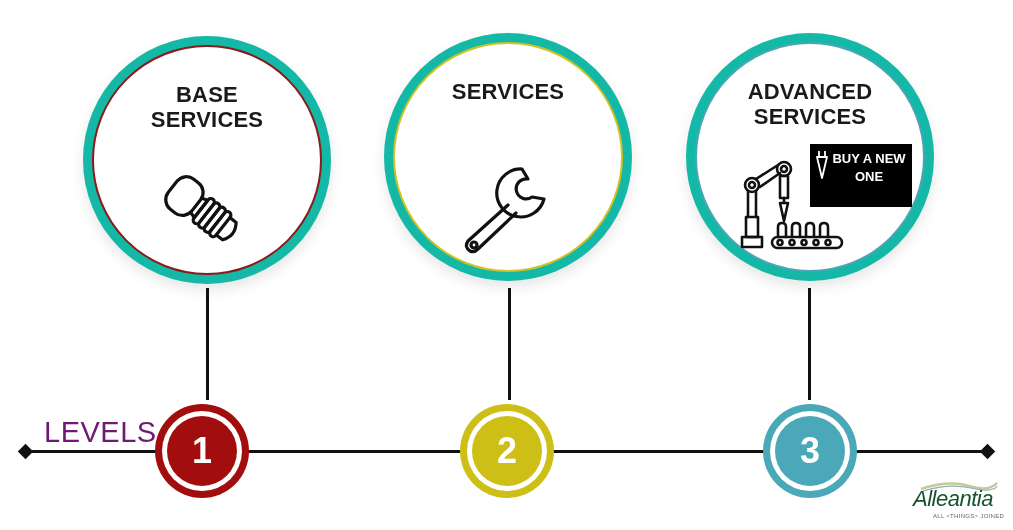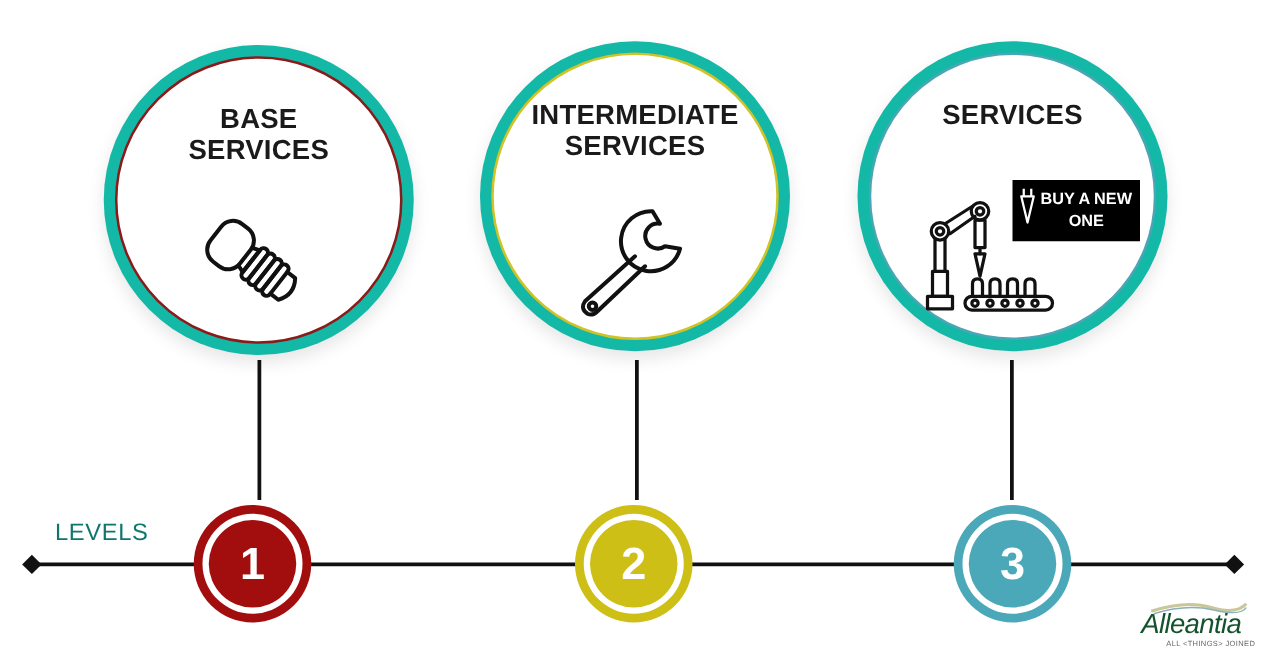--- a/index.html
+++ b/index.html
@@ -4,25 +4,25 @@
 <style>
   * { box-sizing: border-box; margin: 0; padding: 0; }
   body { width: 1013px; height: 530px; background: #ffffff; position: relative; overflow: hidden; font-family: "Liberation Sans", sans-serif; }
   .big-circle { position: absolute; width: 248px; height: 248px; border-radius: 50%; background: #14b8a6; box-shadow: 0 6px 14px rgba(0,0,0,0.10); }
   .big-ring { position: absolute; left: 9px; top: 9px; width: 230px; height: 230px; border-radius: 50%; background: #fff; border: 2px solid; }
   .title { position: absolute; left: 0; right: 0; top: 46px; text-align: center; font-weight: bold; font-size: 22px; line-height: 25px; color: #1a1a1a; letter-spacing: 0.2px; }
   .icon-wrap { position: absolute; }
   .vline { position: absolute; width: 3px; background: #111; }
   .hline { position: absolute; left: 26px; top: 450px; width: 962px; height: 3px; background: #111; }
   .diamond { position: absolute; width: 11px; height: 11px; background: #111; transform: rotate(45deg); top: 446px; }
-  .level-label { position: absolute; left: 44px; top: 416px; font-size: 19px; color: #0f766e; letter-spacing: 0.5px; }
+  .level-label { position: absolute; left: 44px; top: 416px; font-size: 29px; color: #701a75; letter-spacing: 0.5px; }
   .lvl-outer { position: absolute; width: 94px; height: 94px; border-radius: 50%; }
   .lvl-gap { position: absolute; left: 7px; top: 7px; width: 80px; height: 80px; border-radius: 50%; background: #fff; }
   .lvl-inner { position: absolute; left: 12px; top: 12px; width: 70px; height: 70px; border-radius: 50%; color: #fff; font-size: 36px; font-weight: bold; display: flex; align-items: center; justify-content: center; }
-  .buy-box { position: absolute; left: 810px; top: 144px; width: 102px; height: 49px; background: #000; color: #fff; font-size: 13px; font-weight: bold; text-align: center; line-height: 18px; padding-top: 6px; }
+  .buy-box { position: absolute; left: 810px; top: 144px; width: 102px; height: 63px; background: #000; color: #fff; font-size: 13px; font-weight: bold; text-align: center; line-height: 18px; padding-top: 6px; }
   .buy-box .buy-icon { position: absolute; left: 6px; top: 6px; }
   .buy-text { display: block; padding-left: 16px; }
   .logo { position: absolute; left: 905px; top: 480px; width: 100px; height: 45px; }
   .logo-word { position: absolute; left: 8px; top: 6px; font-size: 22px; font-style: italic; color: #14532d; letter-spacing: -0.5px; }
   .logo-tag { position: absolute; left: 28px; top: 33px; font-size: 6px; color: #666; letter-spacing: 0.3px; }
 </style>
 </head>
 <body>
 
 <div class="hline"></div>
@@ -51,35 +51,35 @@
         <rect x="71" y="30" width="7" height="30" rx="3.5"></rect>
         <path d="M78 34 L86 34 Q94 45 86 56 L78 56"></path>
       </g>
     </svg>
   </div>
 </div>
 
 <div class="big-circle" style="left:384px; top:33px;">
   <div class="big-ring" style="border-color:#cfc326;"></div>
   <div class="title">
-    <div>INTERMEDIATE</div>
     <div>SERVICES</div>
   </div>
   <div class="icon-wrap" style="left:74px; top:128px;">
     <svg width="100" height="95" viewBox="0 0 100 95" fill="none" stroke="#111" stroke-width="3.2" stroke-linejoin="round" stroke-linecap="round">
       <path d="M64 8 A24 24 0 1 0 86 38 L74 36 A10 10 0 1 1 70 18 Z"></path>
       <path d="M50 44 L10 80 Q6 86 12 90 Q16 92 20 88 L58 52"></path>
       <circle cx="16" cy="84" r="3"></circle>
     </svg>
   </div>
 </div>
 
 <div class="big-circle" style="left:686px; top:33px;">
   <div class="big-ring" style="border-color:#4aa6b4;"></div>
   <div class="title">
+    <div>ADVANCED</div>
     <div>SERVICES</div>
   </div>
   <div class="icon-wrap" style="left:54px; top:126px;">
     <svg width="104" height="92" viewBox="0 0 104 92" fill="none" stroke="#111" stroke-width="2.6" stroke-linejoin="round" stroke-linecap="round">
       <rect x="2" y="78" width="20" height="10"></rect>
       <rect x="6" y="58" width="12" height="20"></rect>
       <line x1="8" y1="58" x2="8" y2="32"></line>
       <line x1="16" y1="58" x2="16" y2="32"></line>
       <circle cx="12" cy="26" r="7"></circle>
       <circle cx="12" cy="26" r="3"></circle>

